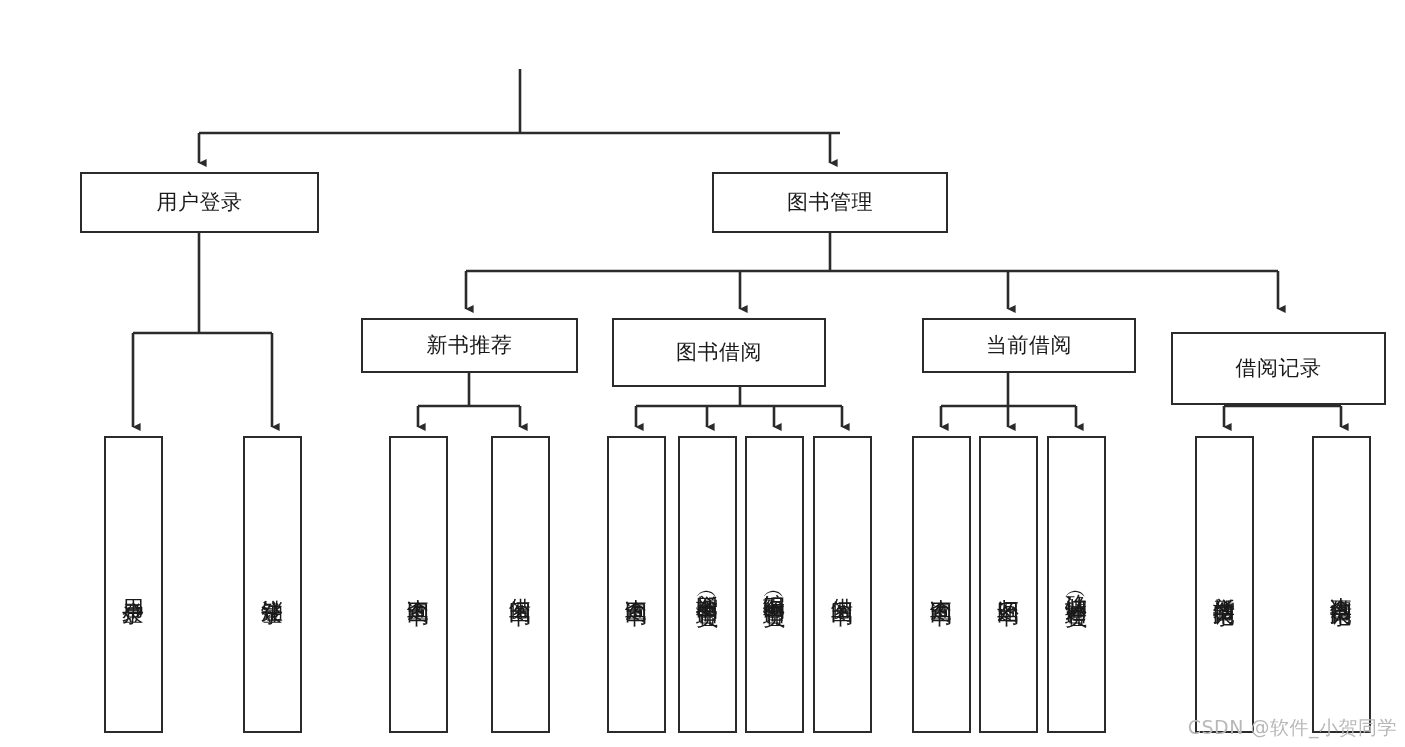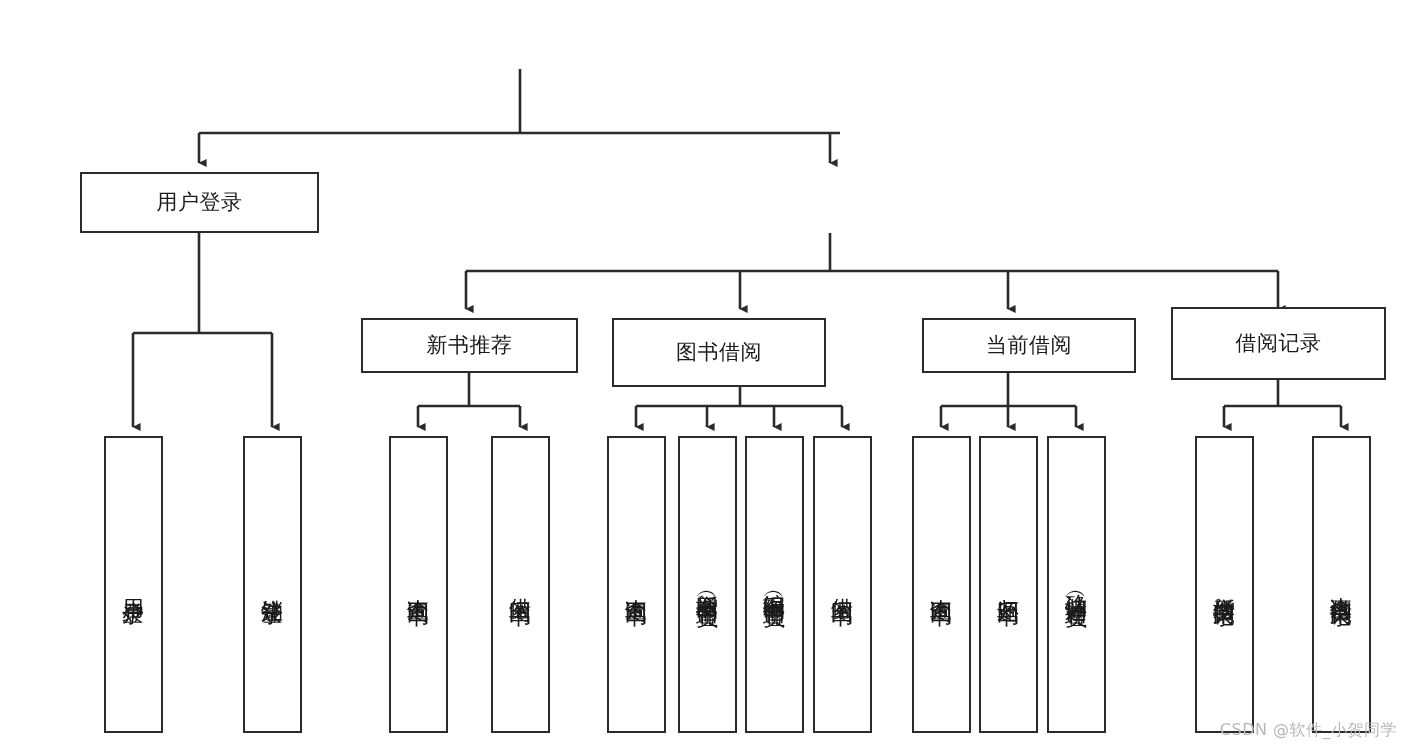--- a/index.html
+++ b/index.html
@@ -45,21 +45,21 @@
     text-orientation: upright;
     font-size: 22px;
     line-height: 1.32;
     letter-spacing: 2px;
     white-space: nowrap;
   }
   #watermark {
     position: absolute;
     right: 8px;
     bottom: 6px;
-    font-size: 16px;
+    font-size: 19px;
     color: #b8b8b8;
     white-space: nowrap;
     letter-spacing: 0.5px;
     pointer-events: none;
   }
 </style>
 </head>
 <body>
 
 <div id="canvas-wrap">
@@ -111,31 +111,34 @@
       <path d="M1224,406 L1341,406"></path>
       <path d="M1224,406 L1224,427" marker-end="url(#arrow)"></path>
       <path d="M1341,406 L1341,427" marker-end="url(#arrow)"></path>
     </g>
   </svg>
 
 
   <div class="node-box" style="left:80px; top:172px; width:239px; height:61px;">
     <span class="node-label-h">用户登录</span>
   </div>
+  <div class="node-box" style="left:712px; top:172px; width:236px; height:61px;">
+    <span class="node-label-h">图书管理</span>
+  </div>
 
   <div class="node-box" style="left:361px; top:318px; width:217px; height:55px;">
     <span class="node-label-h">新书推荐</span>
   </div>
   <div class="node-box" style="left:612px; top:318px; width:214px; height:69px;">
     <span class="node-label-h">图书借阅</span>
   </div>
   <div class="node-box" style="left:922px; top:318px; width:214px; height:55px;">
     <span class="node-label-h">当前借阅</span>
   </div>
-  <div class="node-box" style="left:1171px; top:307px; width:215px; height:73px;">
+  <div class="node-box" style="left:1171px; top:332px; width:215px; height:73px;">
     <span class="node-label-h">借阅记录</span>
   </div>
 
   <div class="node-box" style="left:104px; top:436px; width:59px; height:297px;">
     <span class="node-label-v">用户登录</span>
   </div>
   <div class="node-box" style="left:243px; top:436px; width:59px; height:297px;">
     <span class="node-label-v">注销登录</span>
   </div>
 

